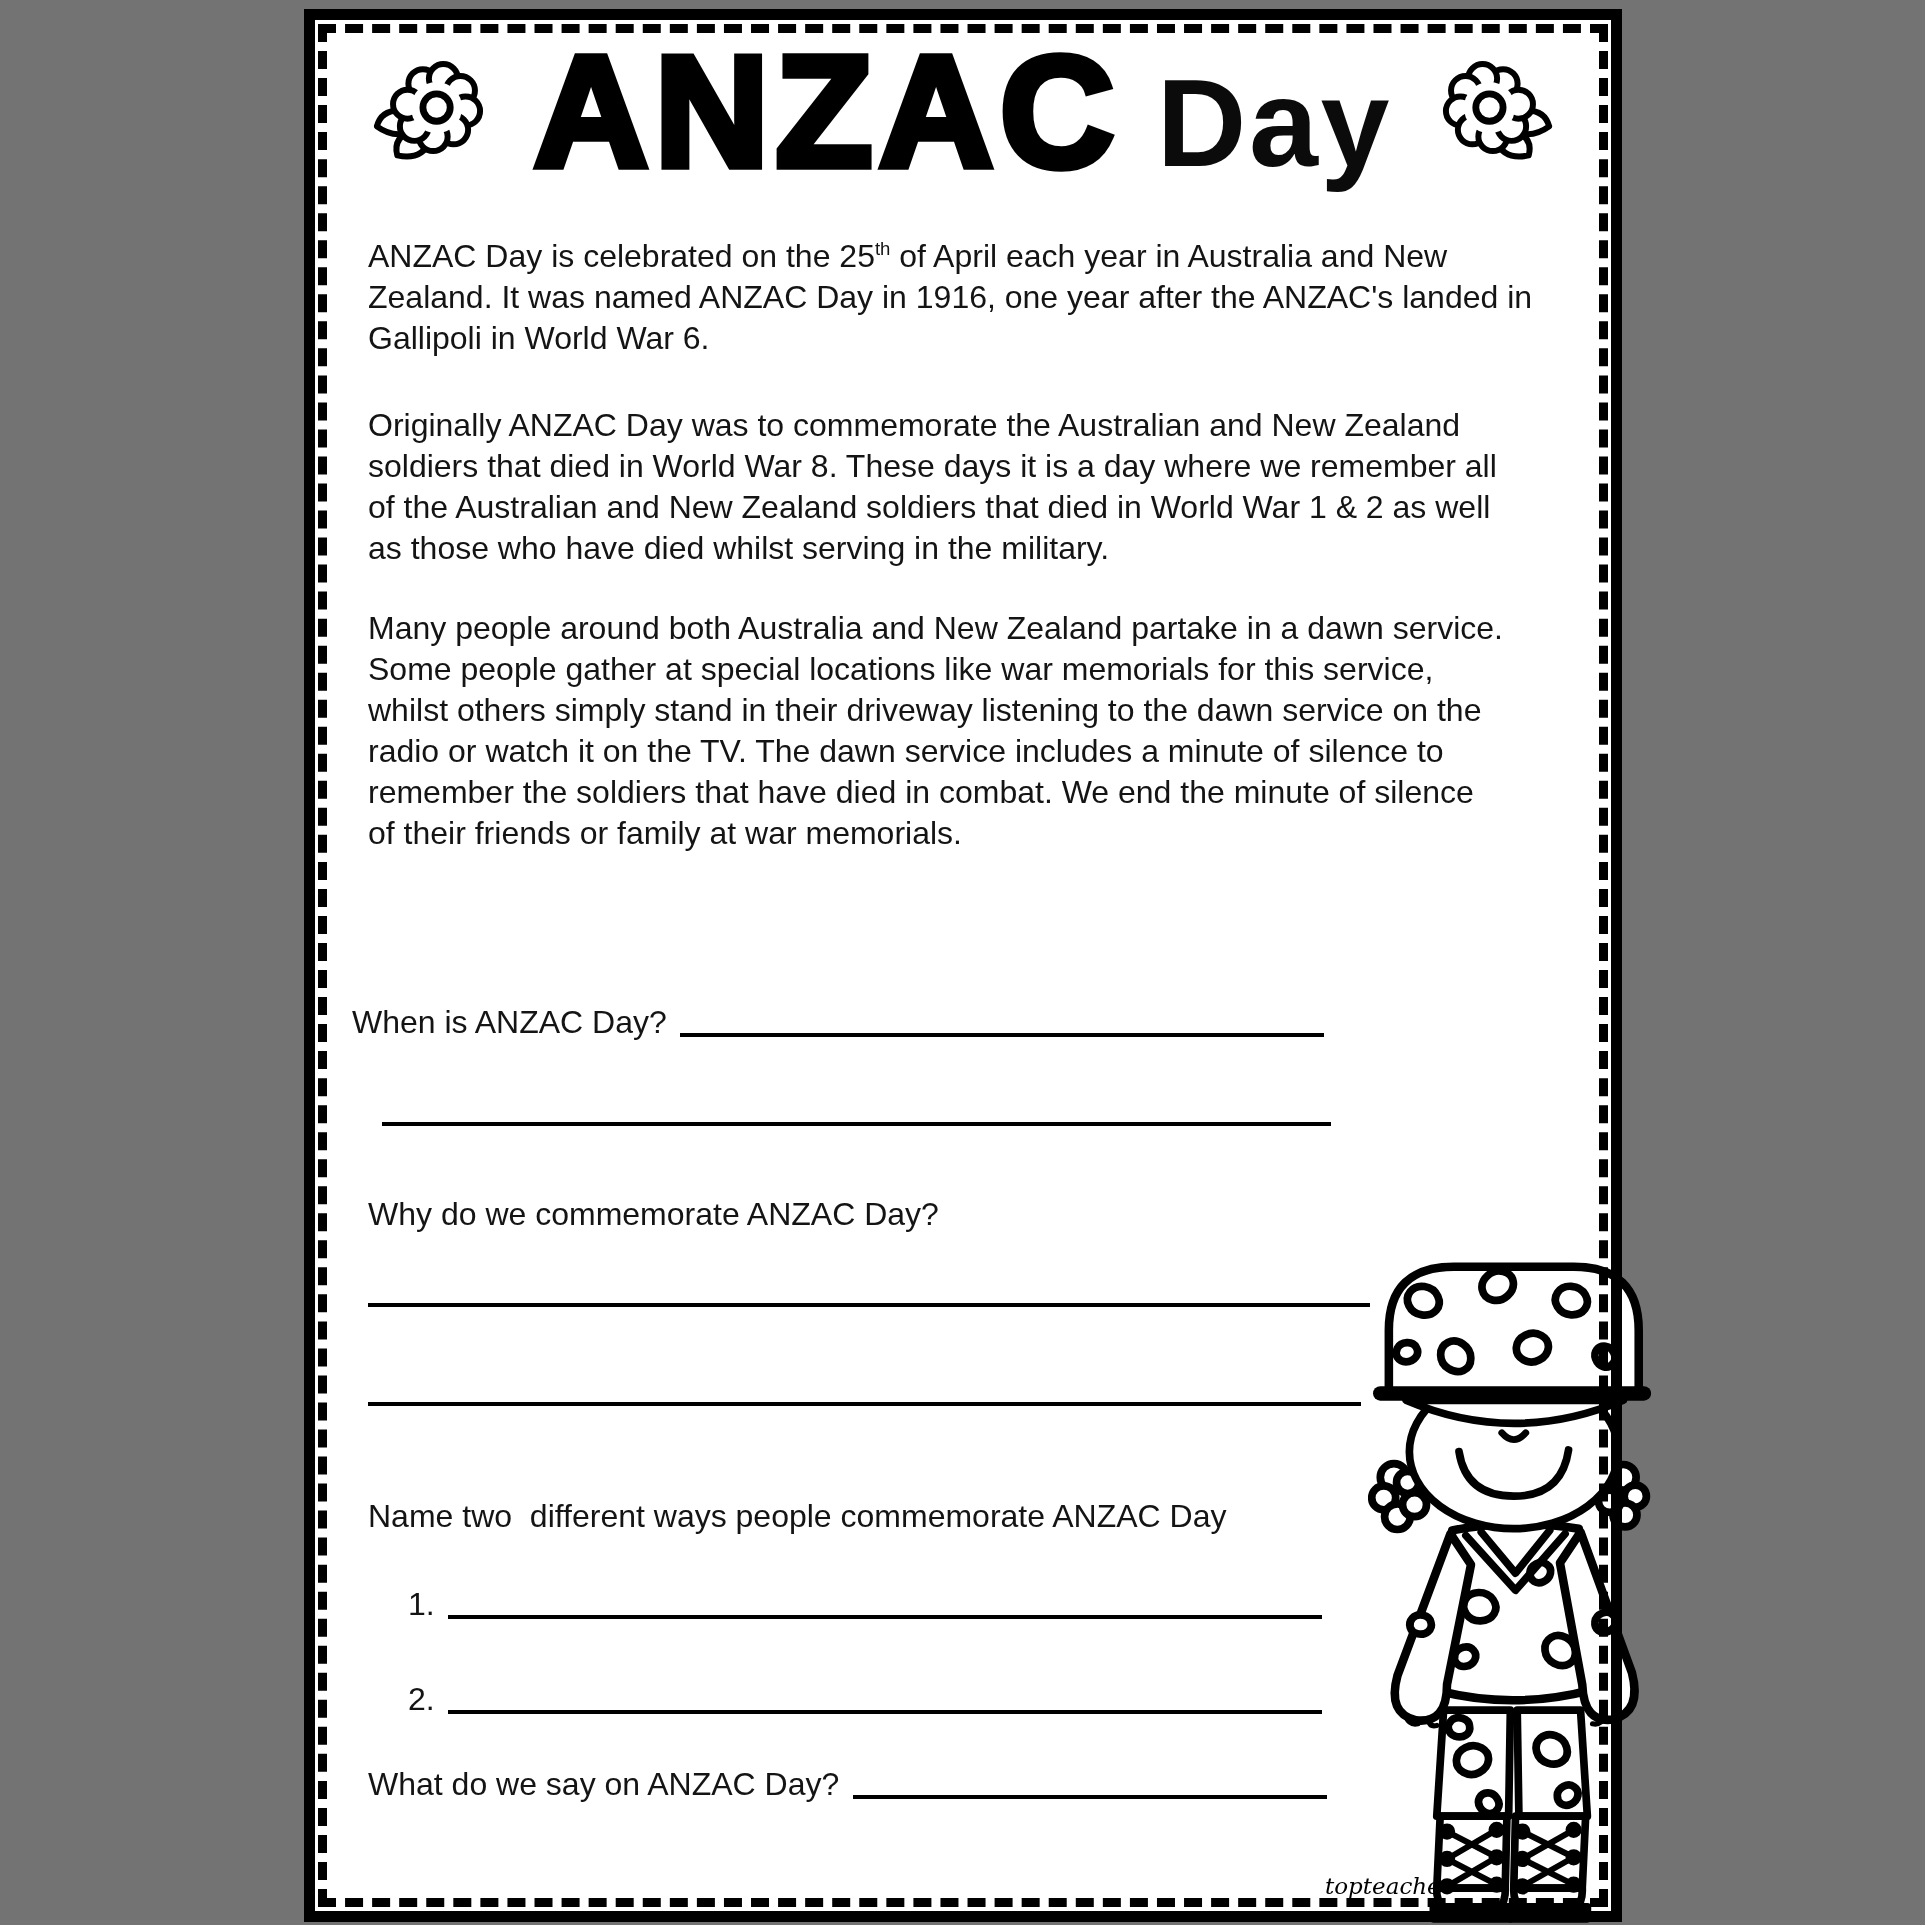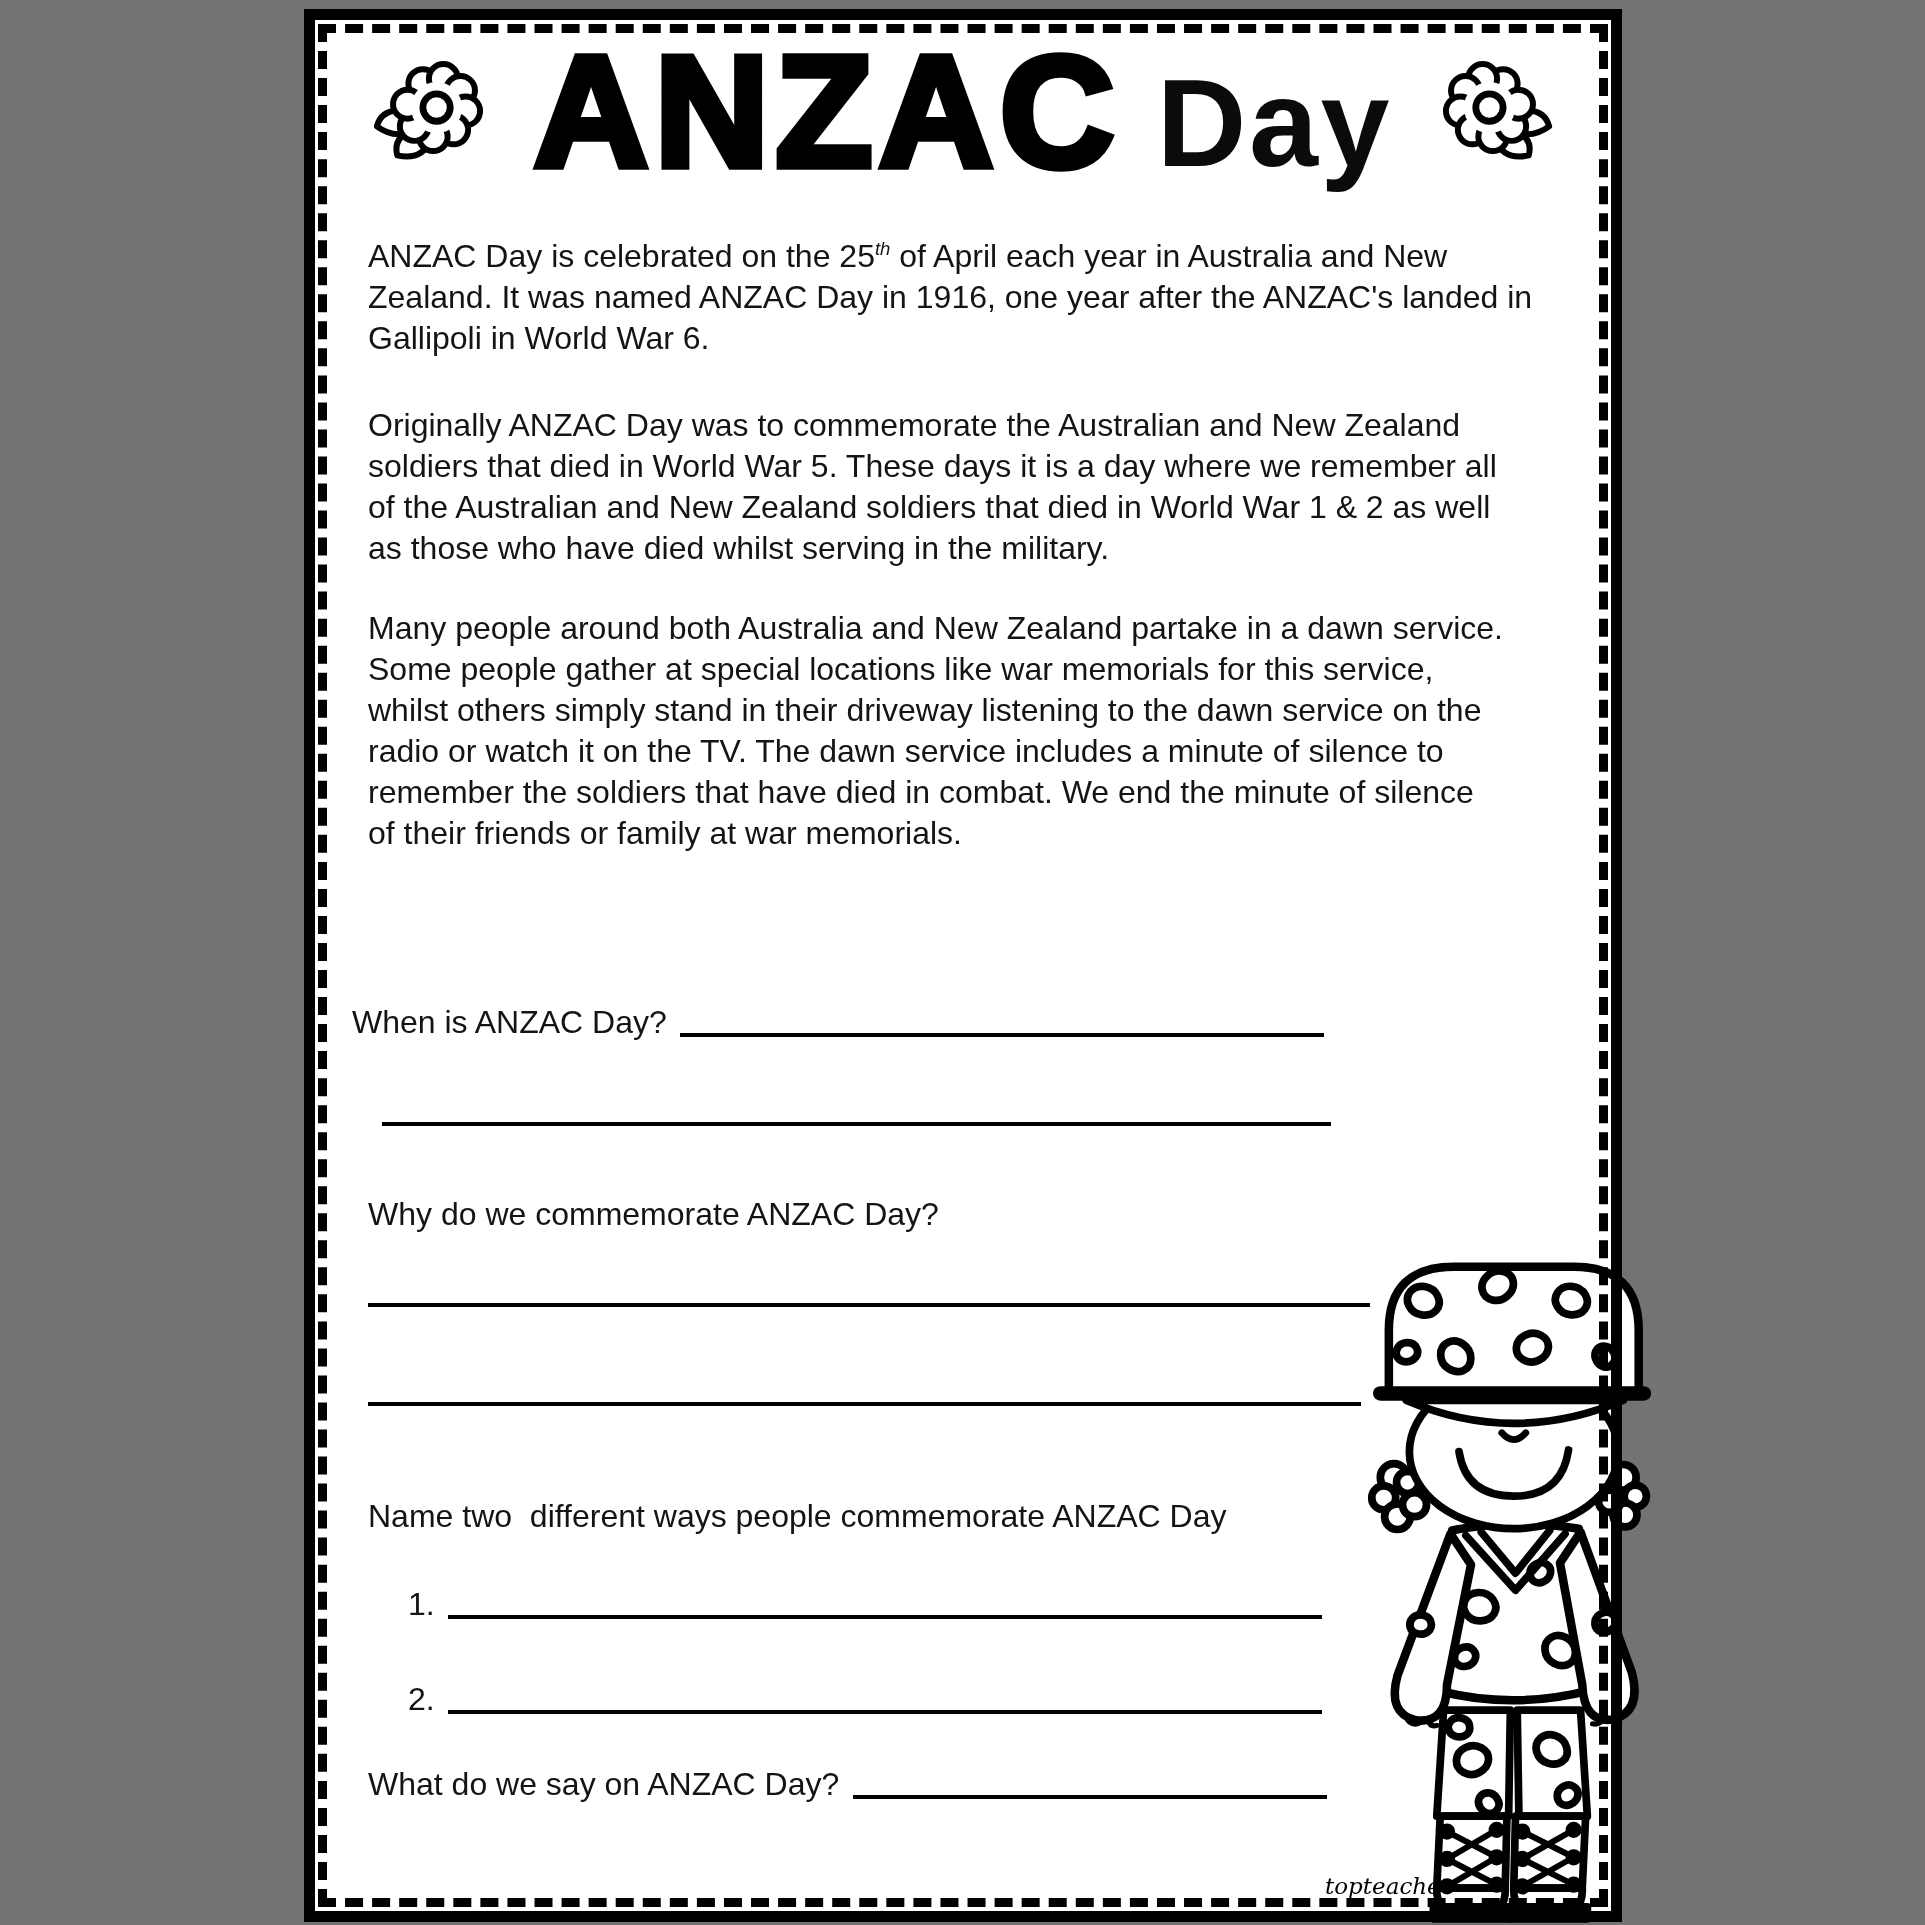--- a/index.html
+++ b/index.html
@@ -32,21 +32,21 @@
     font-size:158px;font-weight:700;line-height:1;letter-spacing:6.8px;
     color:#000;-webkit-text-stroke:7.7px #000;white-space:pre;
   }
   .title-sub{
     font-size:124px;font-weight:700;line-height:1;letter-spacing:2.6px;
     color:#0b0b0b;white-space:pre;margin-top:24px;
   }
   .flower{flex:0 0 auto;}
   .para{position:absolute;left:64px;width:1233px;}
   .tline{white-space:pre;height:41px;font-size:32px;line-height:41px;color:#141414;}
-  sup{font-size:0.58em;vertical-align:super;line-height:0;font-style:italic;}
+  sup{font-size:0.58em;vertical-align:super;line-height:0;}
   .q-row{
     position:absolute;display:flex;align-items:flex-end;height:43px;
     font-size:32px;line-height:41px;color:#141414;
   }
   .q-label{white-space:pre;}
   .fill-line{flex:1 1 auto;border-bottom:4.3px solid #000;margin-left:13.7px;margin-bottom:6px;height:0;}
   .ans-standalone{position:absolute;height:0;border-bottom:4.3px solid #000;}
   .num-label{white-space:pre;}
   .watermark{
     position:absolute;left:1325px;top:1873px;z-index:4;
@@ -104,21 +104,21 @@
       </svg>
     </div>
 
     <div class="para" style="top:227px">
         <div class="tline">ANZAC Day is celebrated on the 25<sup>th</sup> of April each year in Australia and New</div>
         <div class="tline">Zealand. It was named ANZAC Day in 1916, one year after the ANZAC's landed in</div>
         <div class="tline">Gallipoli in World War 6.</div>
       </div>
     <div class="para" style="top:396px">
         <div class="tline">Originally ANZAC Day was to commemorate the Australian and New Zealand</div>
-        <div class="tline">soldiers that died in World War 5. These days it is a day where we remember all</div>
+        <div class="tline">soldiers that died in World War 8. These days it is a day where we remember all</div>
         <div class="tline">of the Australian and New Zealand soldiers that died in World War 1 &amp; 2 as well</div>
         <div class="tline">as those who have died whilst serving in the military.</div>
       </div>
     <div class="para" style="top:599px">
         <div class="tline">Many people around both Australia and New Zealand partake in a dawn service.</div>
         <div class="tline">Some people gather at special locations like war memorials for this service,</div>
         <div class="tline">whilst others simply stand in their driveway listening to the dawn service on the</div>
         <div class="tline">radio or watch it on the TV. The dawn service includes a minute of silence to</div>
         <div class="tline">remember the soldiers that have died in combat. We end the minute of silence</div>
         <div class="tline">of their friends or family at war memorials.</div>

